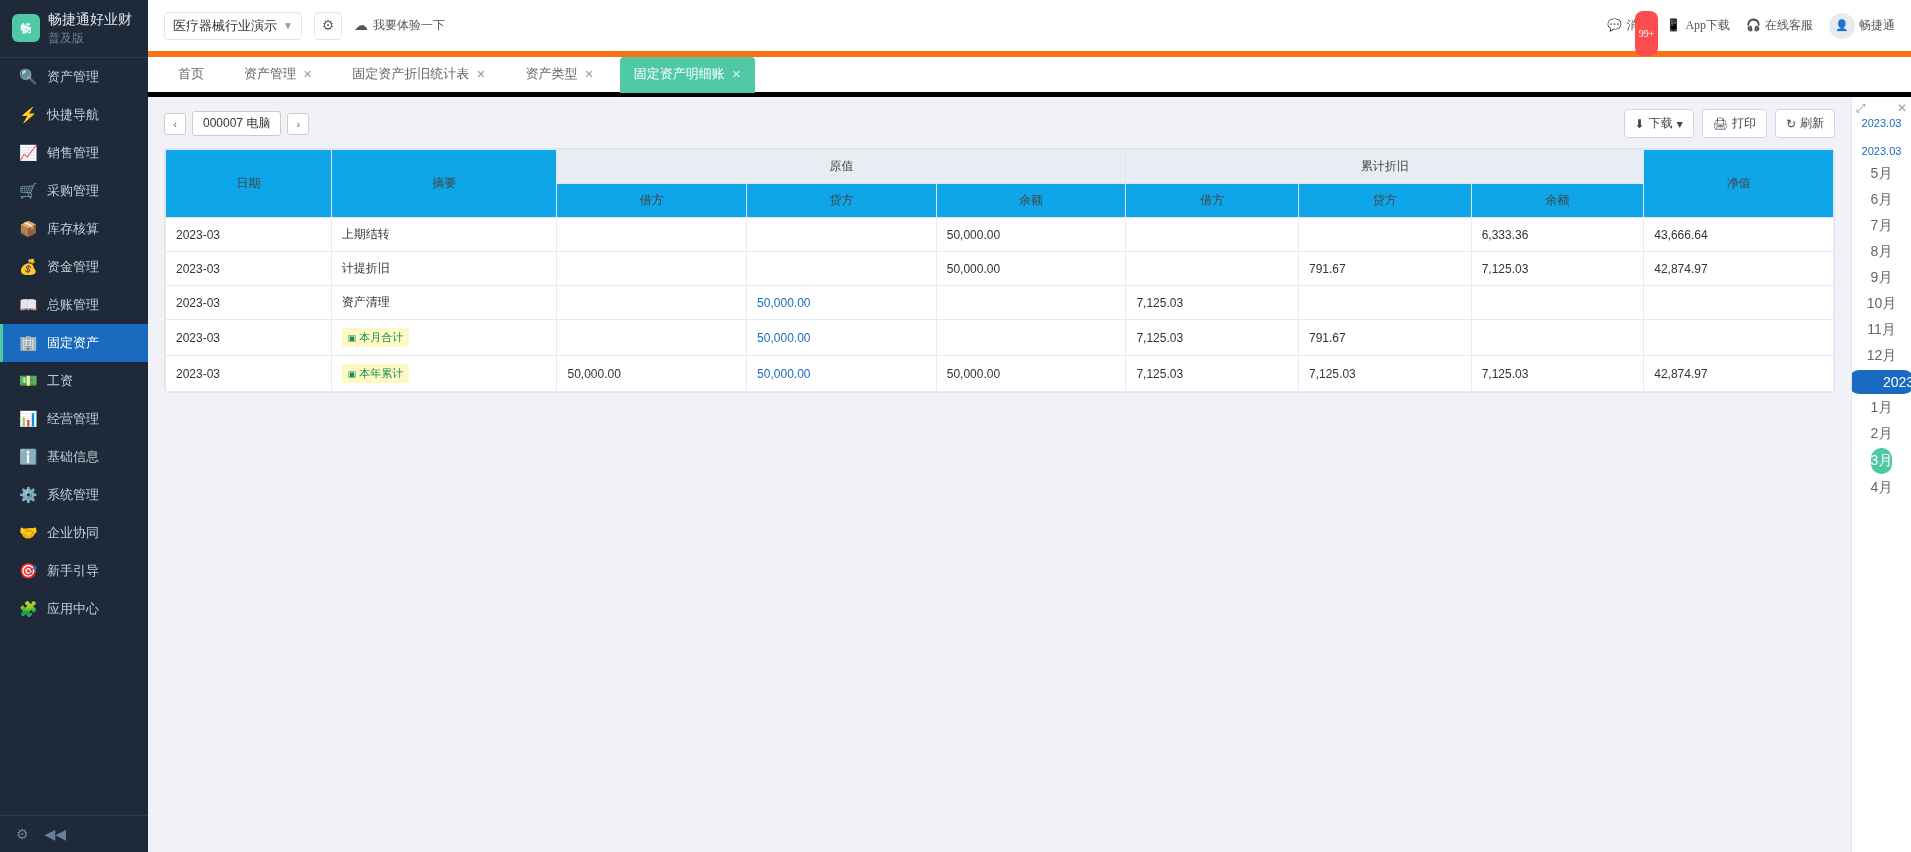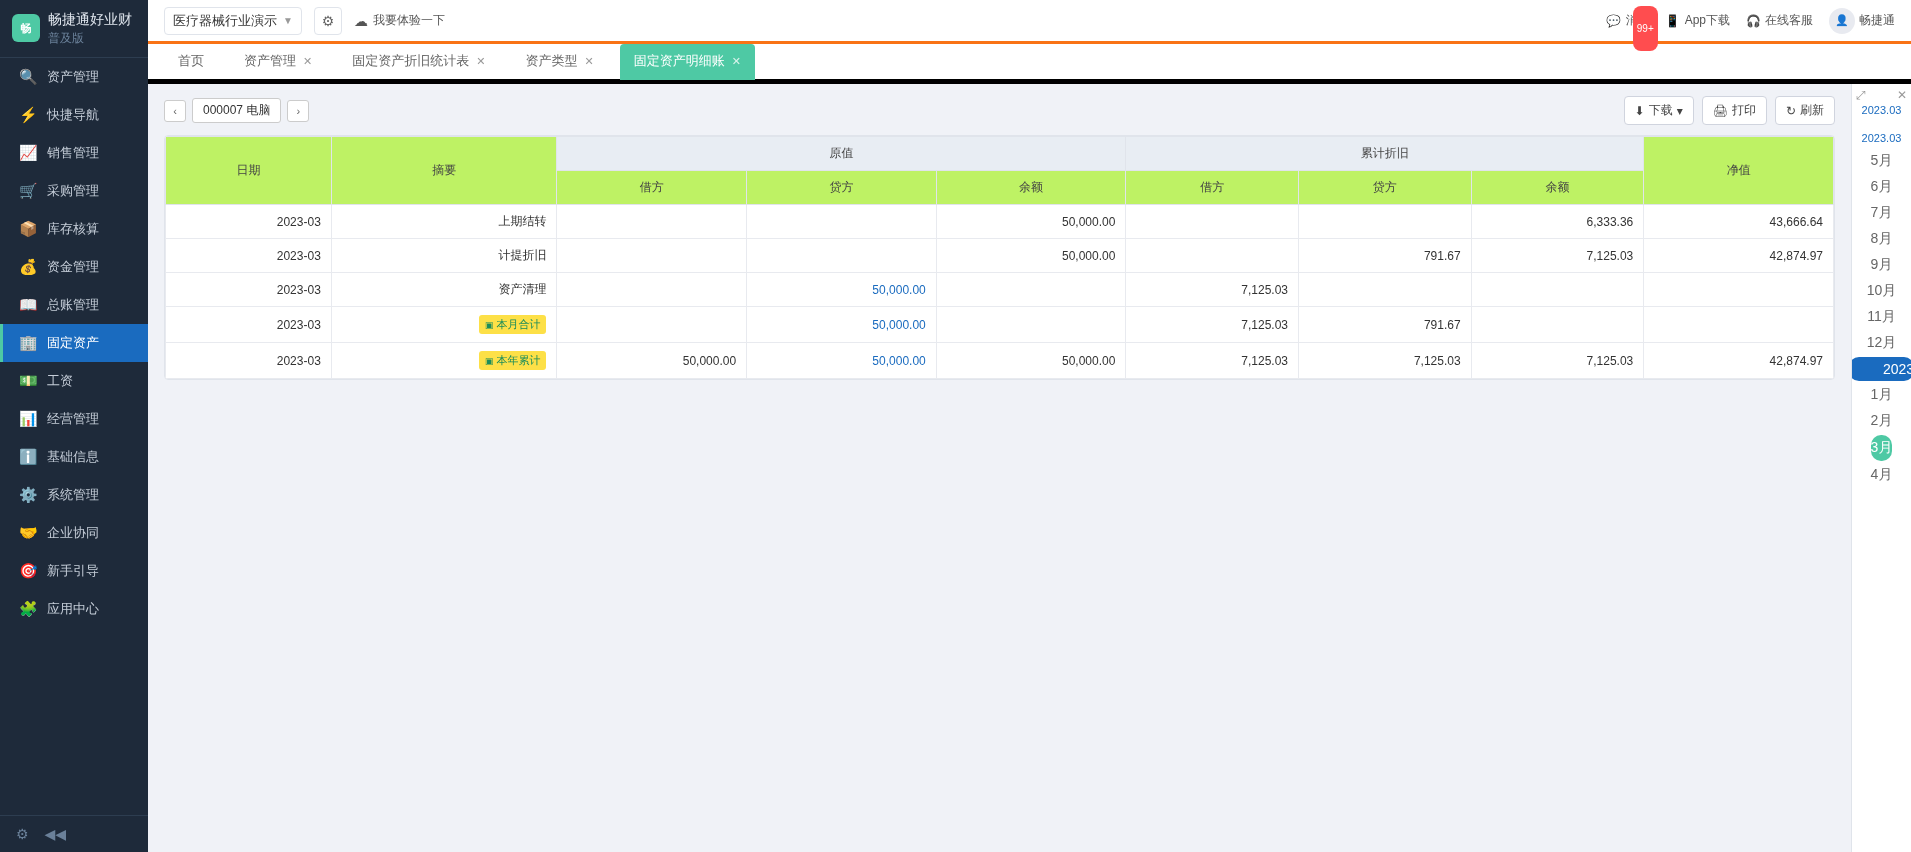--- a/index.html
+++ b/index.html
@@ -71,27 +71,28 @@
     .main {
       flex: 1;
       display: flex;
       flex-direction: column;
       background: #f0f2f7;
       overflow: hidden;
     }
 
     
     .top-header {
-      height: 44px;
+      height: 57px;
       background: white;
       display: flex;
       align-items: center;
       padding: 0 16px;
-      border-bottom: 3px solid #f97316;
+      border-bottom: 6px solid #f97316;
       gap: 12px;
+      font-family: Liberation Serif, serif;
     }
     .company-selector {
       display: flex; align-items: center; gap: 6px;
       font-size: 13px; color: #333;
       cursor: pointer;
       padding: 4px 8px;
       border: 1px solid #e0e4eb;
       border-radius: 4px;
     }
     .company-selector .arrow { color: #999; font-size: 10px; }
@@ -214,39 +215,39 @@
       border-radius: 4px;
       overflow: hidden;
       border: 1px solid #e0e4eb;
     }
     table {
       width: 100%;
       border-collapse: collapse;
       font-size: 12px;
     }
     thead tr th {
-      background: #bef264;
+      background: #0ea5e9;
       padding: 8px 10px;
       text-align: center;
       color: #444;
       border: 1px solid #e0e4eb;
       font-weight: 500;
     }
     tbody tr td {
       padding: 8px 10px;
-      text-align: right;
+      text-align: left;
       color: #333;
       border: 1px solid #e8eaef;
     }
     .th-group {
       background: #e8edf3 !important;
     }
     .tag-green {
       display: inline-flex; align-items: center; gap: 3px;
-      background: #fde047;
+      background: #fef9c3;
       color: #1a8c5b;
       padding: 2px 6px;
       border-radius: 3px;
       font-size: 11px;
     }
     .tag-green::before {
       content: '▣';
       font-size: 9px;
     }
 

